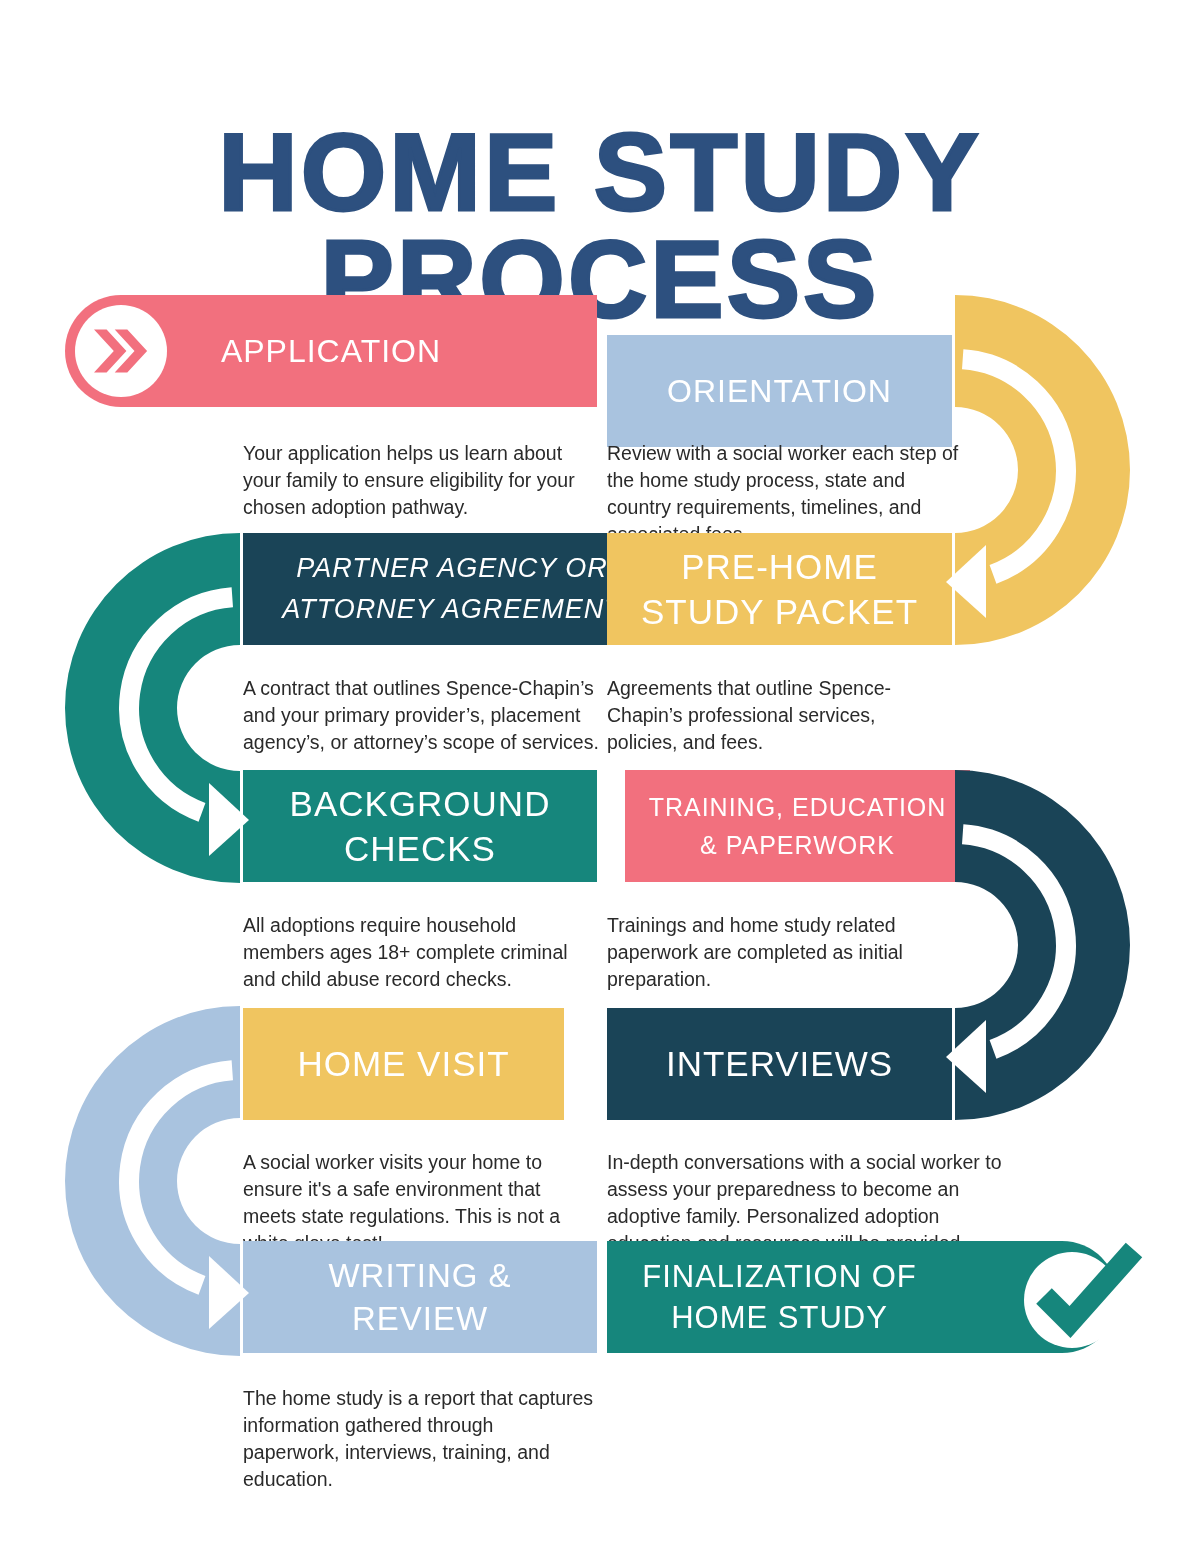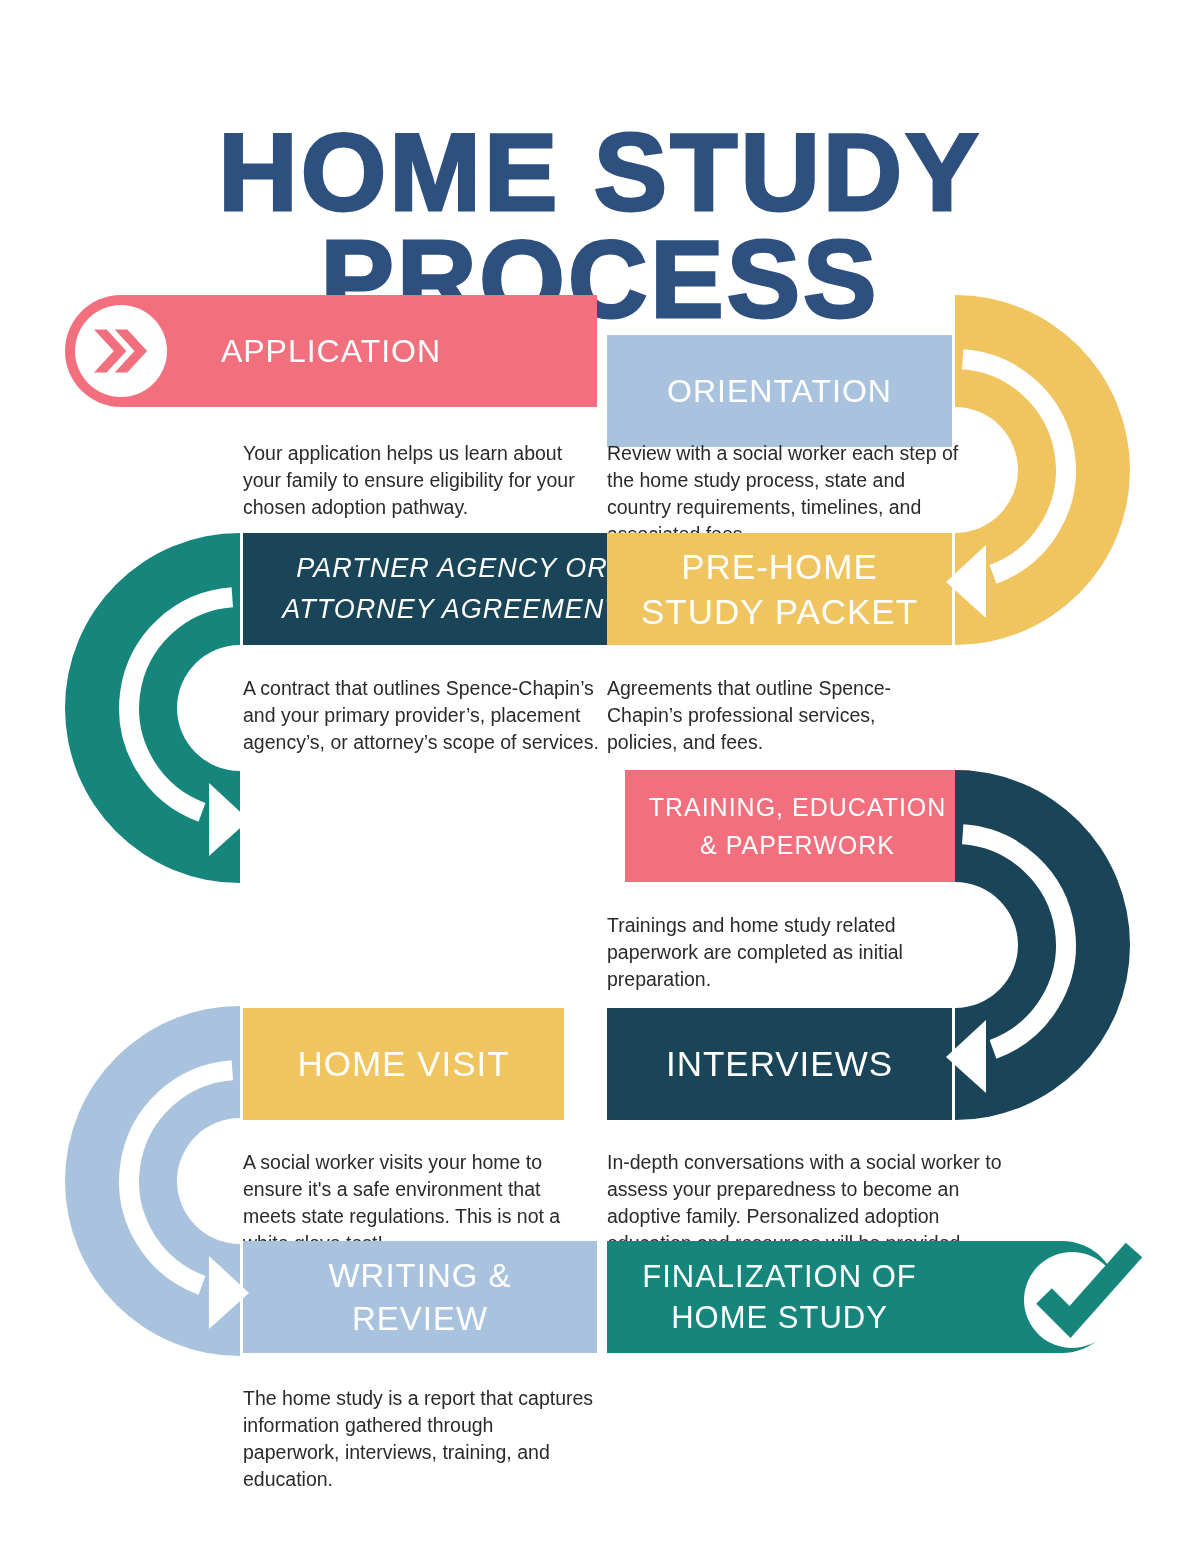--- a/index.html
+++ b/index.html
@@ -98,24 +98,29 @@
     <span class="lbl">PARTNER AGENCY OR
 ATTORNEY AGREEMENT</span>
   </div>
   <div class="bar bar-yellow" id="bar3">
     <span class="lbl">PRE-HOME
 STUDY PACKET</span>
   </div>
   <p class="desc" id="desc2">A contract that outlines Spence-Chapin’s and your primary provider’s, placement agency’s, or attorney’s scope of services.</p>
   <p class="desc" id="desc3">Agreements that outline Spence-Chapin’s professional services, policies, and fees.</p>
 
+  <div class="bar bar-teal" id="bar4">
+    <span class="lbl">BACKGROUND
+CHECKS</span>
+  </div>
   <div class="bar bar-pink" id="bar5">
     <span class="lbl">TRAINING, EDUCATION
 &amp; PAPERWORK</span>
   </div>
+  <p class="desc" id="desc4">All adoptions require household members ages 18+ complete criminal and child abuse record checks.</p>
   <p class="desc" id="desc5">Trainings and home study related paperwork are completed as initial preparation.</p>
 
   <div class="bar bar-yellow" id="bar6">
     <span class="lbl">HOME VISIT</span>
   </div>
   <div class="bar bar-navy" id="bar7">
     <span class="lbl">INTERVIEWS</span>
   </div>
   <p class="desc" id="desc6">A social worker visits your home to ensure it's a safe environment that meets state regulations. This is not a white glove test!</p>
   <p class="desc" id="desc7">In-depth conversations with a social worker to assess your preparedness to become an adoptive family. Personalized adoption education and resources will be provided.</p>

